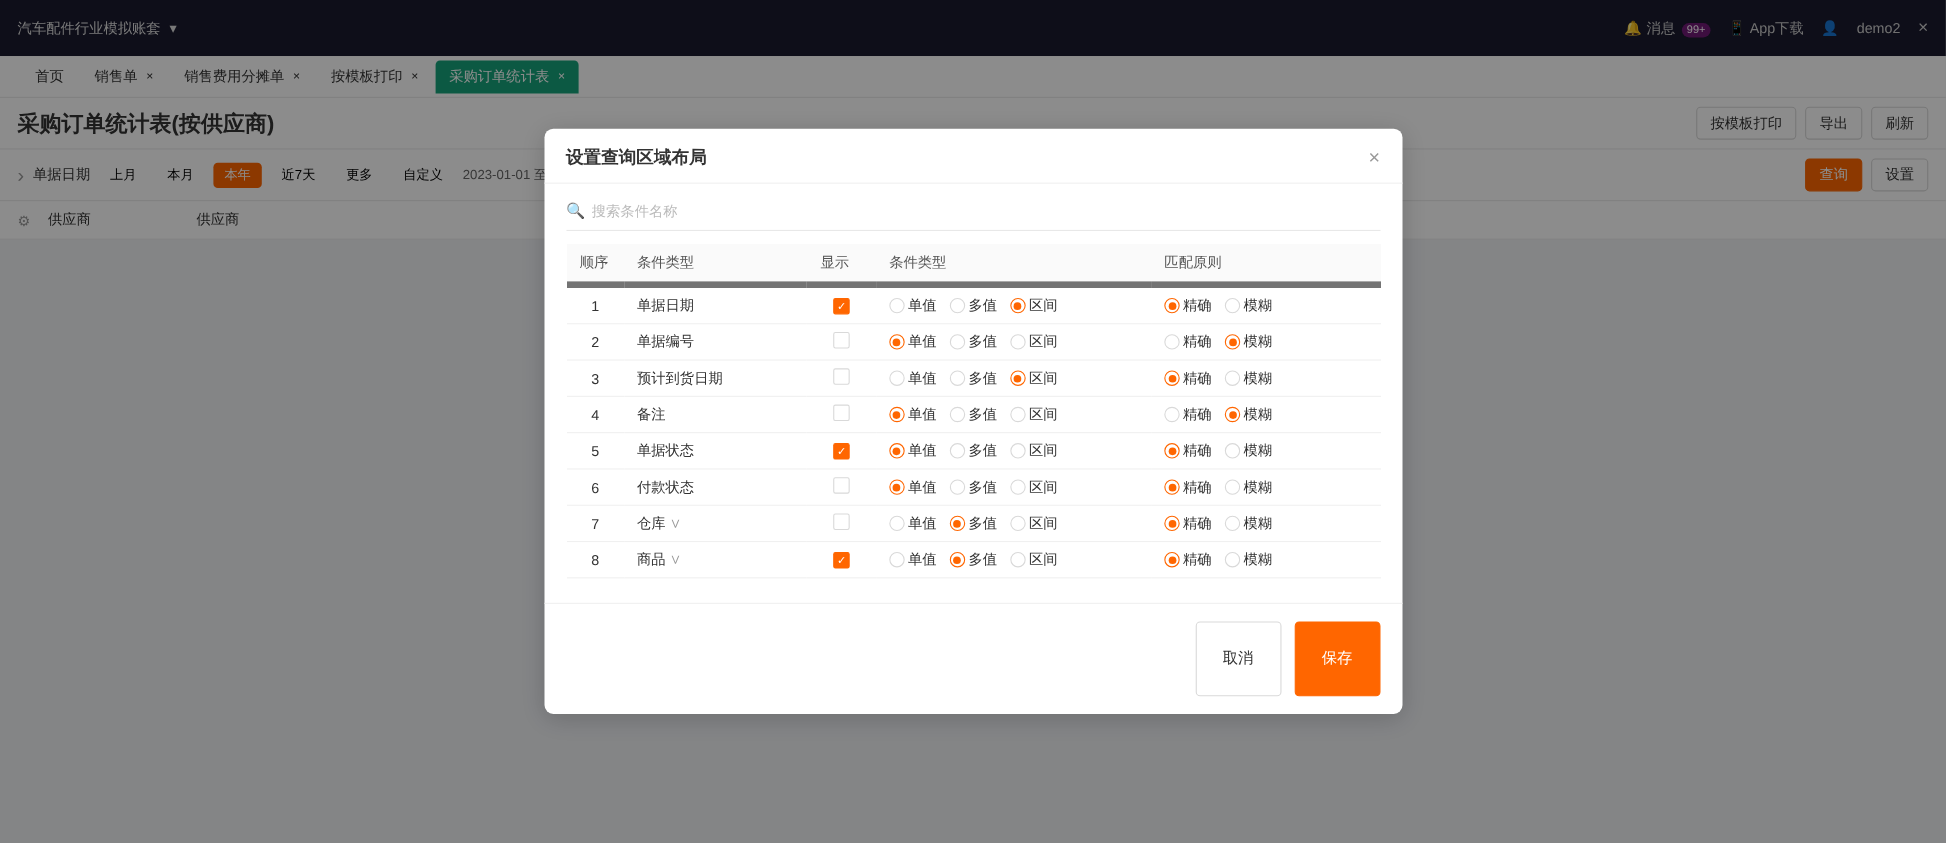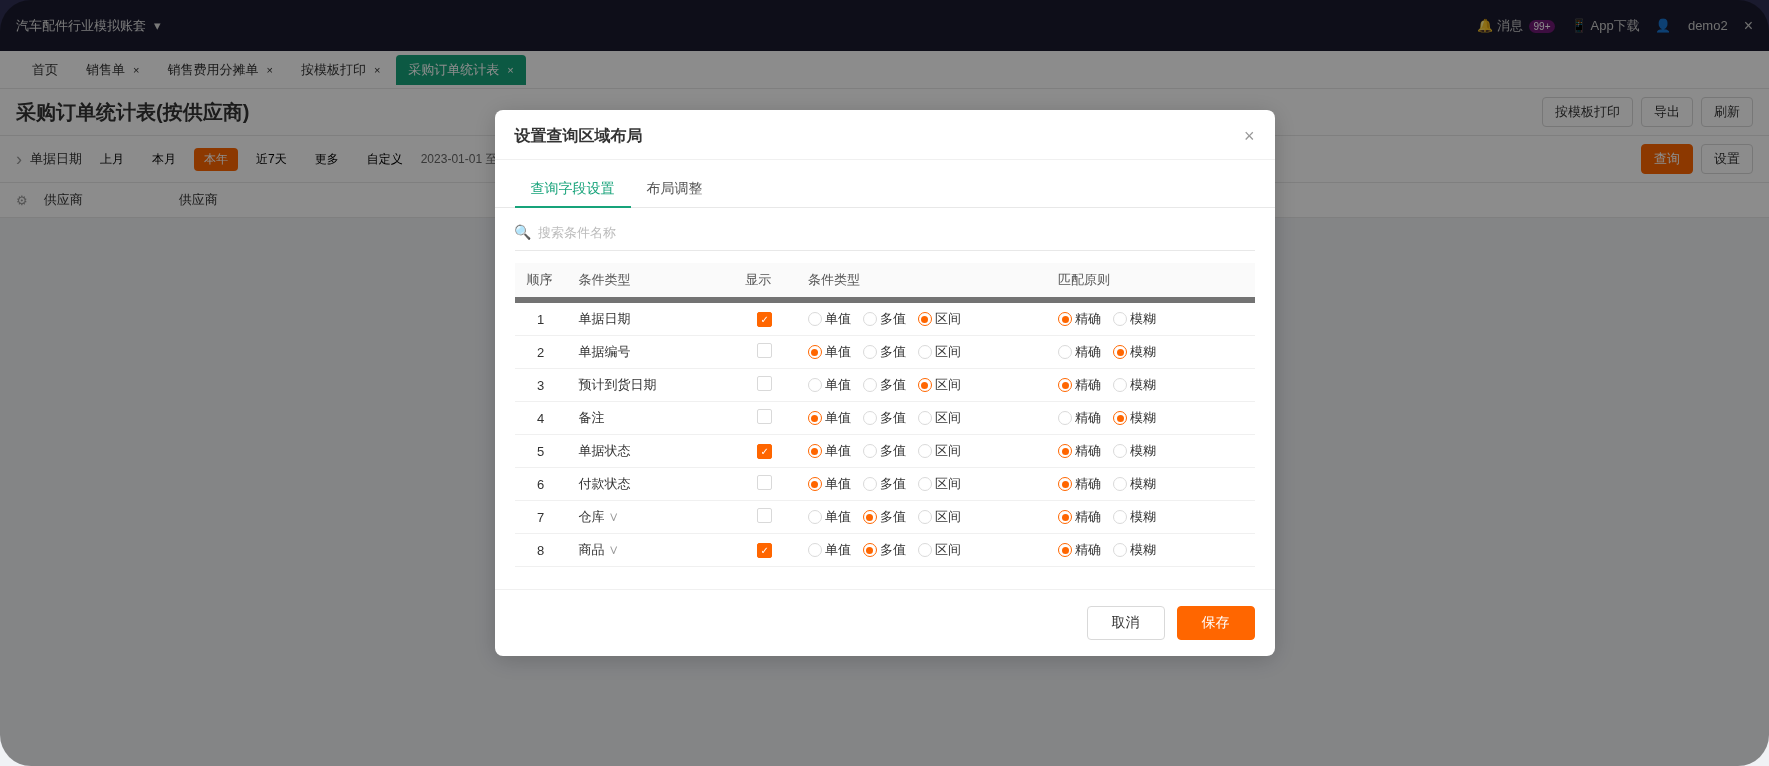--- a/index.html
+++ b/index.html
@@ -85,21 +85,20 @@
 
     
     .overlay {
       position: fixed;
       top: 0; left: 0; right: 0; bottom: 0;
       background: rgba(0,0,0,0.45);
       z-index: 100;
       display: flex;
       align-items: center;
       justify-content: center;
-      border-radius: 31px;
     }
 
     
     .modal {
       background: #fff;
       border-radius: 8px;
       width: 780px;
       max-height: 680px;
       display: flex;
       flex-direction: column;
@@ -207,21 +206,21 @@
     .table-scroll { overflow-y: auto; max-height: 310px; }
 
     
     .modal-footer {
       padding: 16px 20px;
       display: flex;
       justify-content: flex-end;
       gap: 12px;
       border-top: 1px solid #f0f0f0;
     }
-    .btn-cancel { padding: 7px 24px; border: 1px solid #d9d9d9; border-radius: 4px; background: #fff; cursor: pointer; font-size: 14px; color: #333; }
+    .btn-cancel { padding: 24px 24px; border: 1px solid #d9d9d9; border-radius: 4px; background: #fff; cursor: pointer; font-size: 14px; color: #333; }
     .btn-save { padding: 7px 24px; border: 1px solid #f60; border-radius: 4px; background: #f60; cursor: pointer; font-size: 14px; color: #fff; }
   </style>
 </head>
 <body>
 
 <div class="topbar">
   <div class="topbar-left">
     <span>汽车配件行业模拟账套</span>
     <span>▾</span>
   </div>
@@ -292,28 +291,20 @@
 </div>
 
 <div class="overlay">
   <div class="modal">
 
     <div class="modal-header">
       <span class="modal-title">设置查询区域布局</span>
       <span class="modal-close">×</span>
     </div>
 
-    <div class="modal-tabs">
-      <div class="modal-tab active">
-        <span>查询字段设置</span>
-      </div>
-      <div class="modal-tab">
-        <span>布局调整</span>
-      </div>
-    </div>
 
     <div class="modal-body">
 
       <div class="search-bar">
         <span class="search-icon">🔍</span>
         <input type="text" class="search-input" placeholder="搜索条件名称" style="">
       </div>
 
       <div class="table-scroll">
         <table class="config-table">

